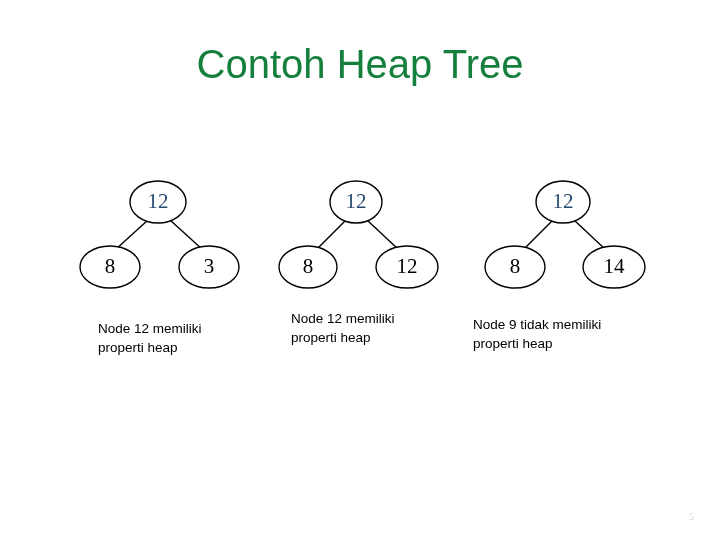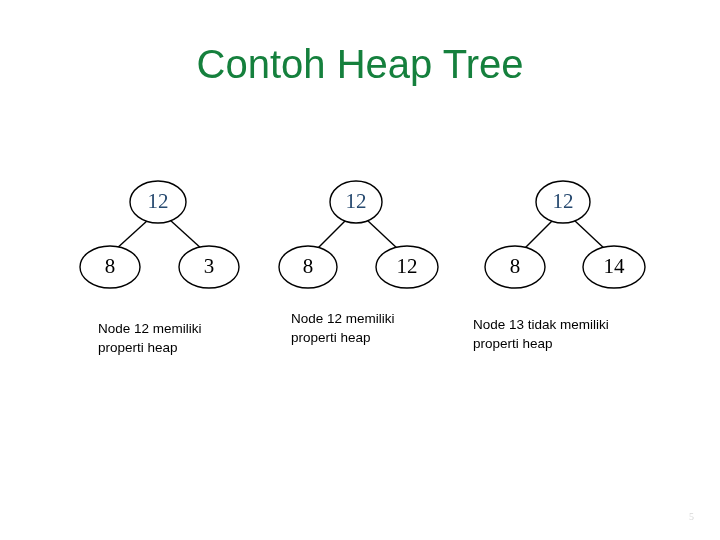--- a/index.html
+++ b/index.html
@@ -131,18 +131,18 @@
       <text class="node-label root" x="88" y="28">12</text>
 
       <ellipse class="node-ellipse" cx="40" cy="92" rx="30" ry="21"></ellipse>
       <text class="node-label child" x="40" y="93">8</text>
 
       <ellipse class="node-ellipse" cx="139" cy="92" rx="31" ry="21"></ellipse>
       <text class="node-label child" x="139" y="93">14</text>
     </svg>
   </div>
 
-  <div class="caption" style="left:473px; top:315px; width:195px;">Node 13 tidak memiliki
+  <div class="caption" style="left:473px; top:315px; width:195px;">Node 9 tidak memiliki
 properti heap</div>
 
   <div id="page-number">5</div>
 
 </div>
 
 </body></html>

